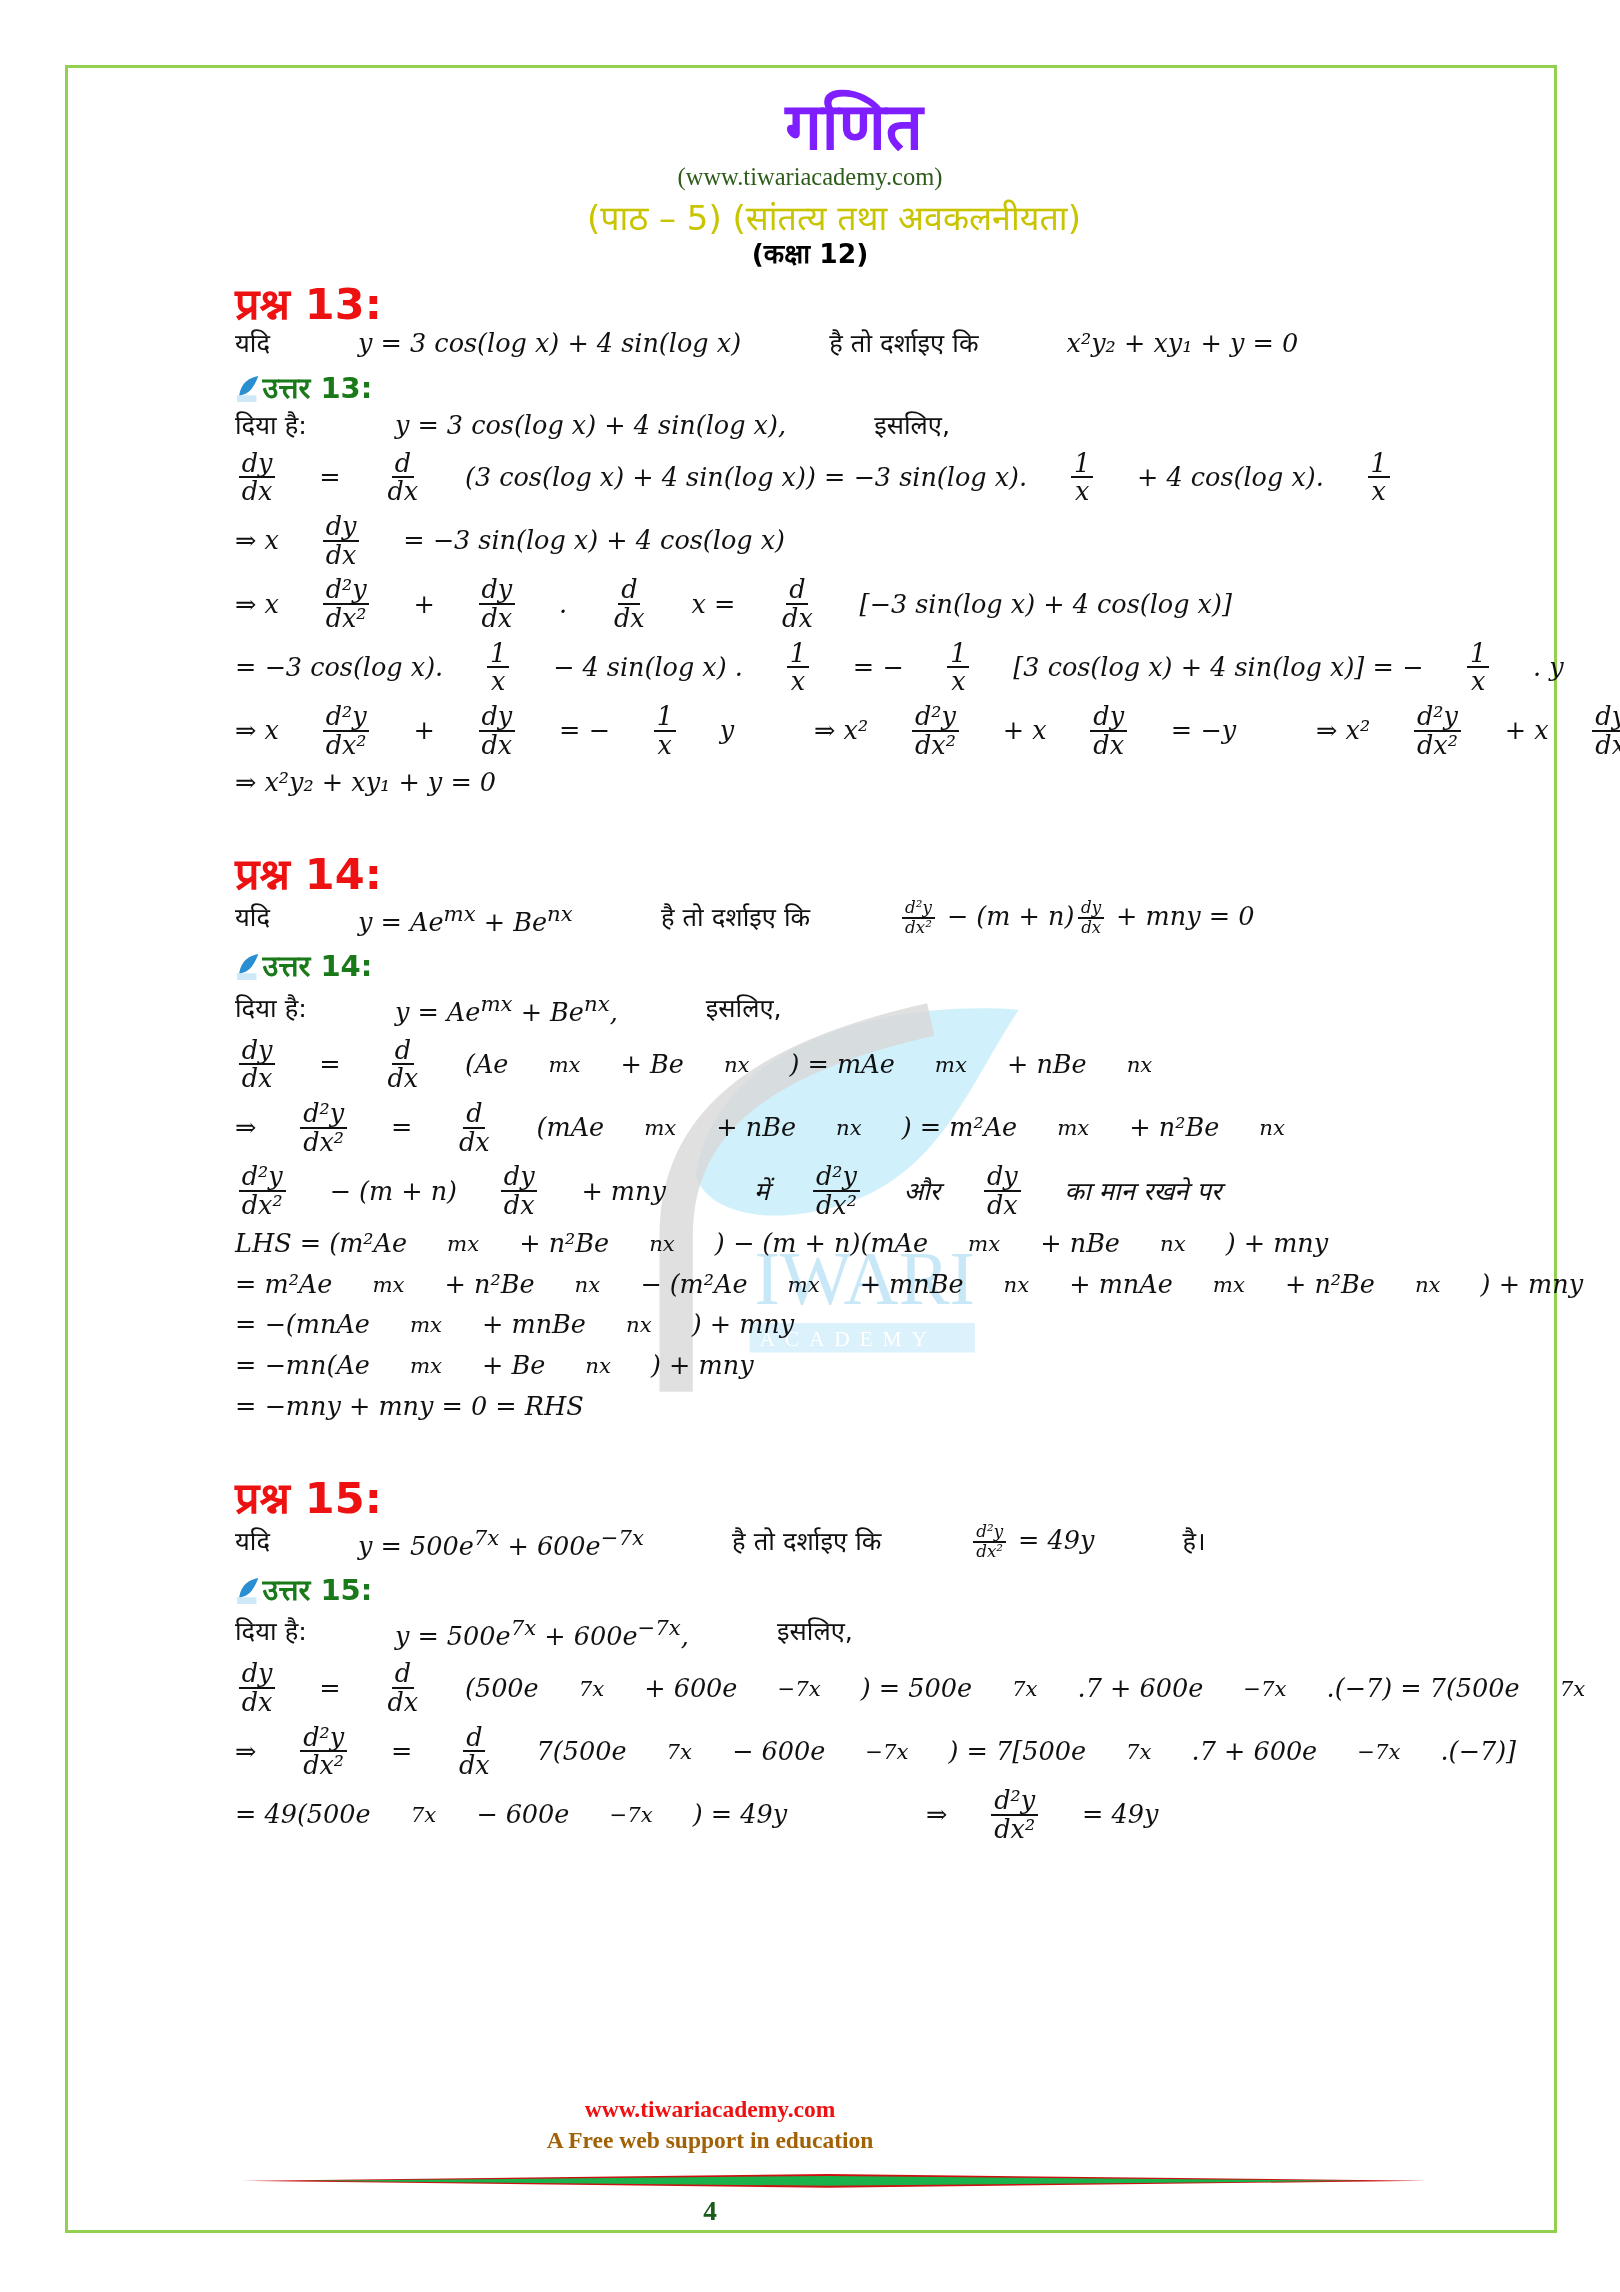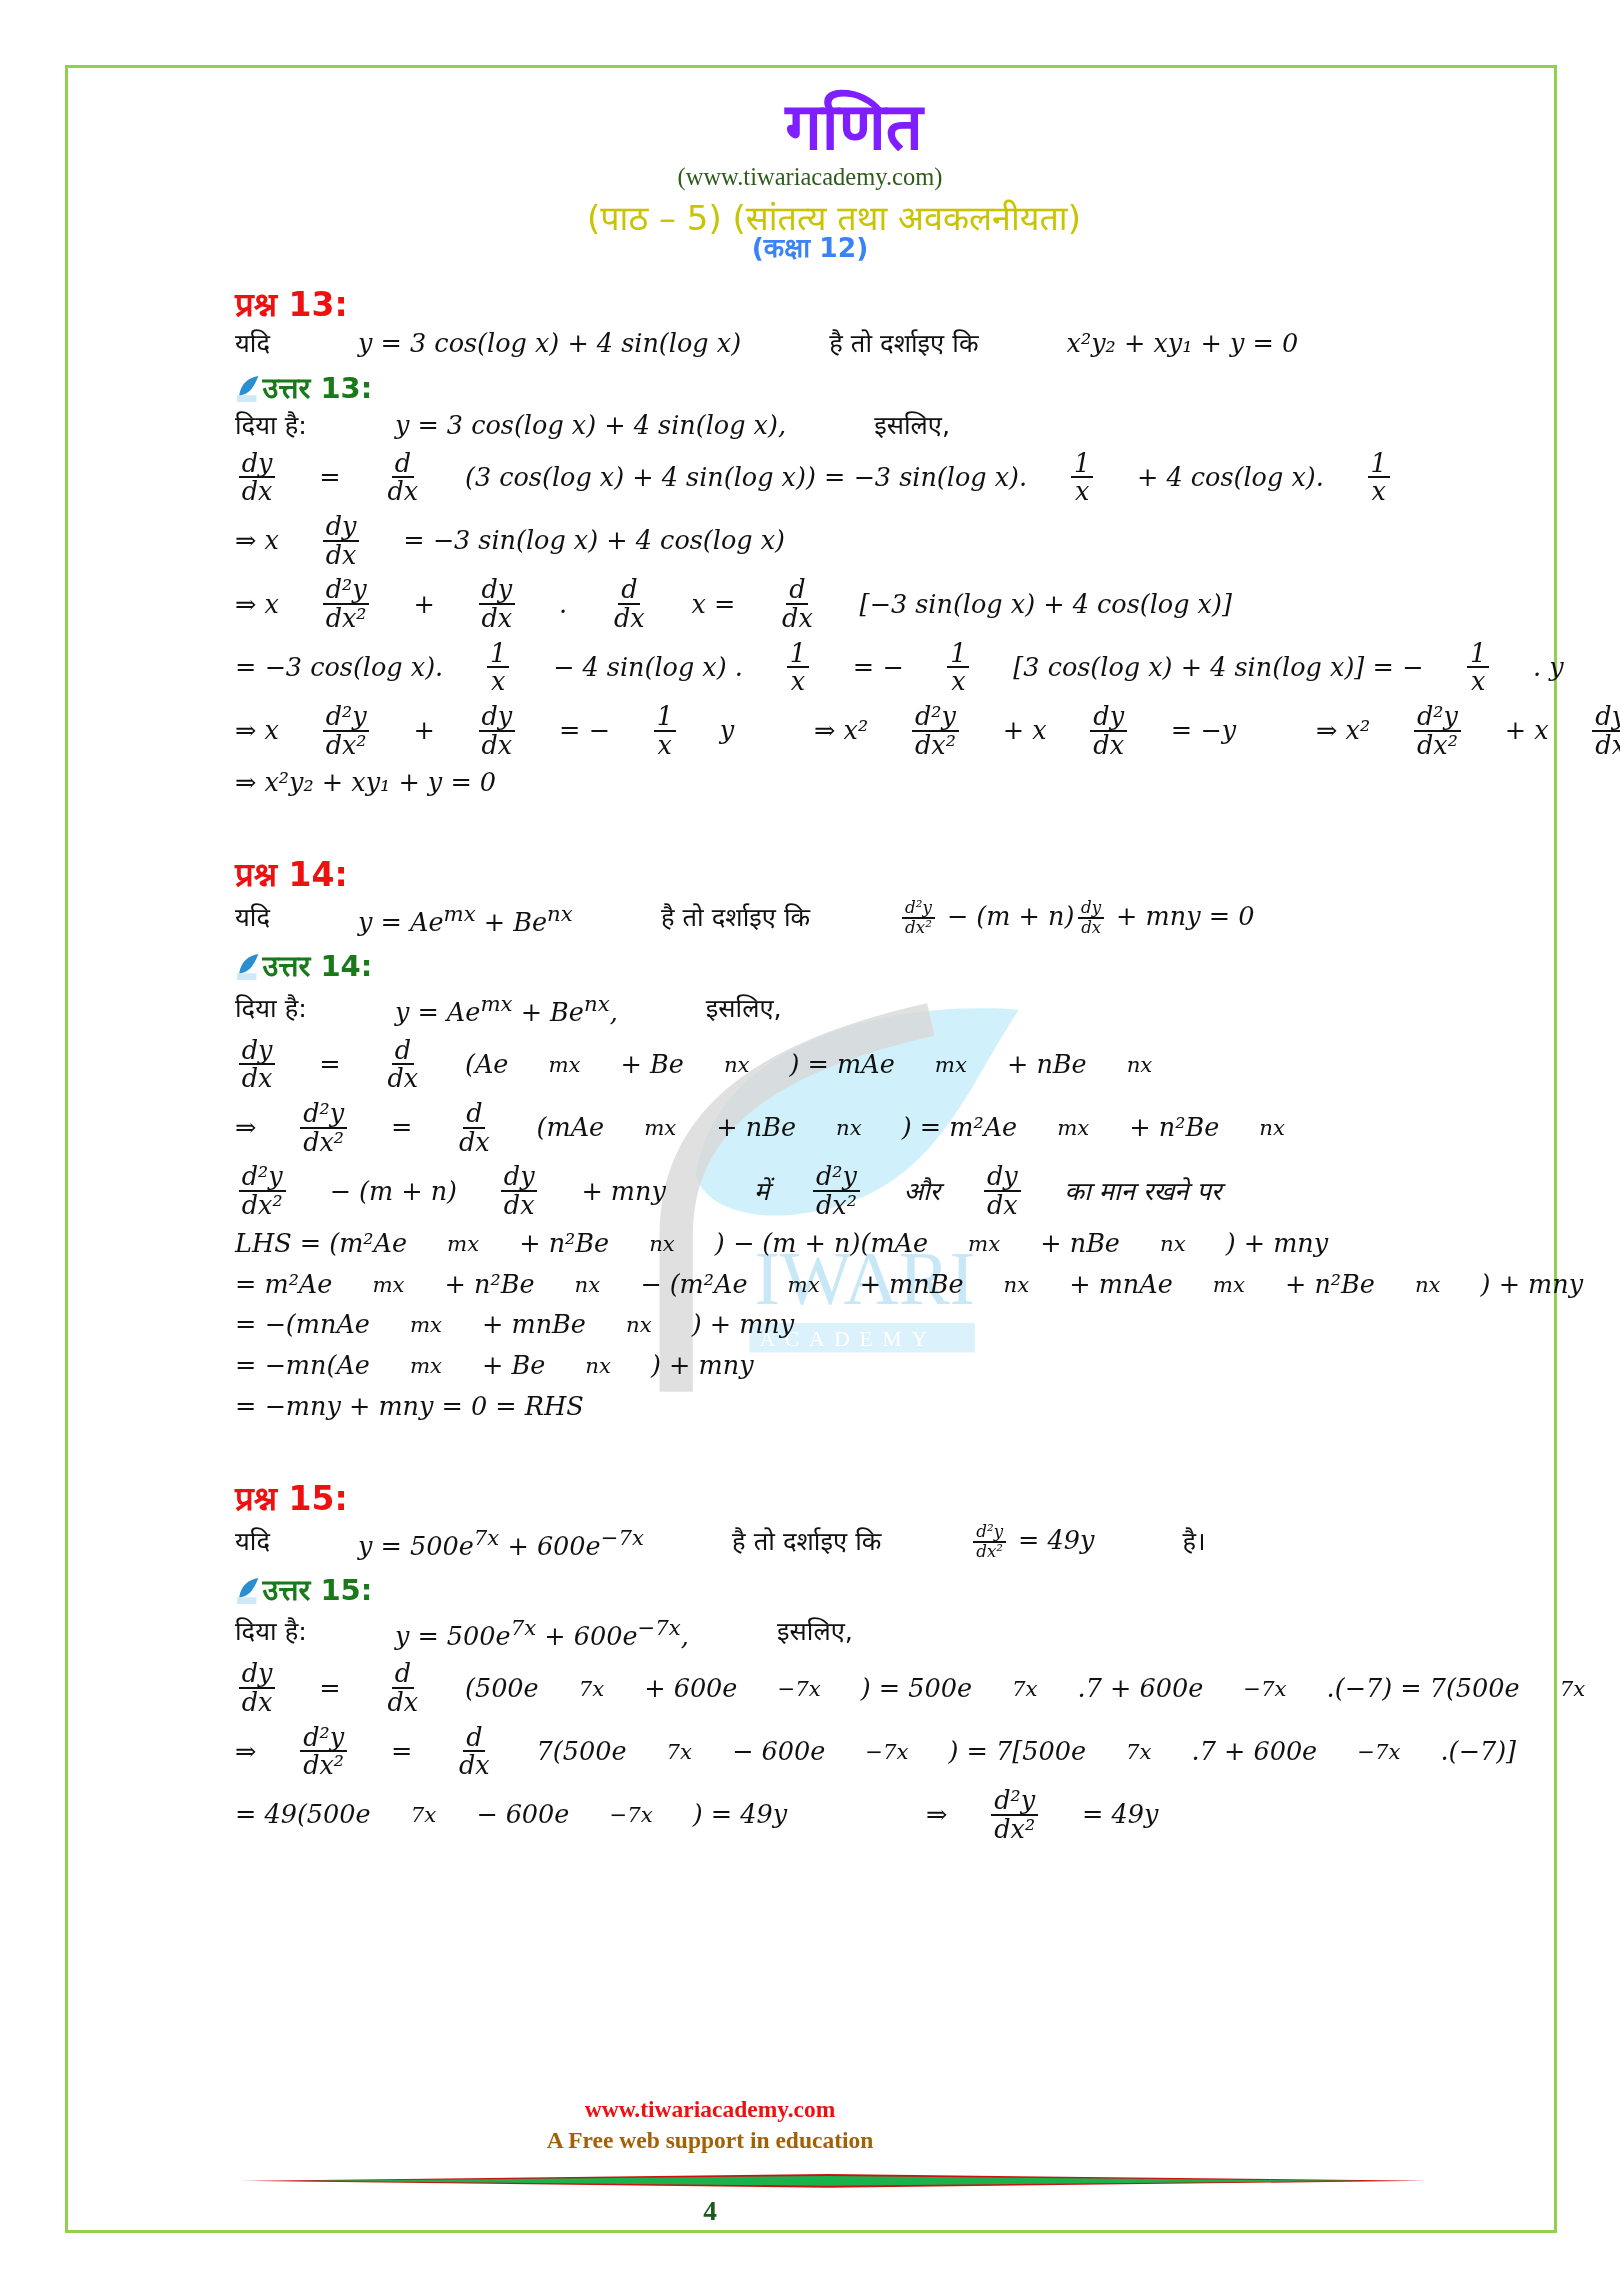--- a/index.html
+++ b/index.html
@@ -5,23 +5,23 @@
   html, body { margin:0; padding:0; background:#ffffff; }
   body { width:1620px; height:2293px; position:relative; overflow:hidden;
          font-family:"DejaVu Sans", sans-serif; color:#111; }
   .frame { position:absolute; left:65px; top:65px; width:1492px; height:2168px;
            border:3.9px solid #92d050; box-sizing:border-box; }
   .watermark { position:absolute; left:637px; top:980px; width:470px; height:412px; pointer-events:none; }
   .hdr { position:absolute; left:0; width:1620px; text-align:center; }
   .title { top:80px; font-size:65px; font-weight:bold; color:#7f1fff;padding-left:44px; }
   .site { top:163px; font-family:"Liberation Serif", serif; font-weight:normal; font-size:24.5px; color:#2d5b1a; }
   .chapter { top:194px; font-size:34px; color:#c9c400;margin-left:24px; }
-  .klass { top:229px; font-size:26.5px; font-weight:bold; color:#3b82f6; }
+  .klass { top:235px; font-size:26.5px; font-weight:bold; color:#000000; }
   .content { position:absolute; left:235px; top:282px; width:1157px; }
-  .q-head { font-size:33px; font-weight:bold; color:#ee1111; margin:0; line-height:45px; }
+  .q-head { font-size:43px; font-weight:bold; color:#ee1111; margin:0; line-height:45px; }
   .a-head { font-size:29px; font-weight:bold; color:#1a7a1a; margin:0; line-height:41px; display:flex; align-items:center; }
   .line { font-family:"DejaVu Serif", serif; font-size:25.5px; line-height:33px; margin:0 0 7.8px 0;
           display:flex; align-items:center; flex-wrap:nowrap; white-space:nowrap;gap:40px; }
   .line .hi { font-family:"DejaVu Sans", sans-serif; }
   .m { font-family:"DejaVu Serif", serif; font-style:italic; }
   .frac { display:inline-flex; flex-direction:column; align-items:center; vertical-align:middle;
           margin:0 3.9px; line-height:1.05; }
   .frac .num { border-bottom:2px solid #111; padding:0 2.9px; }
   .frac .den { padding:0 2.9px; }
   .frac.small { font-size:16.7px; }

